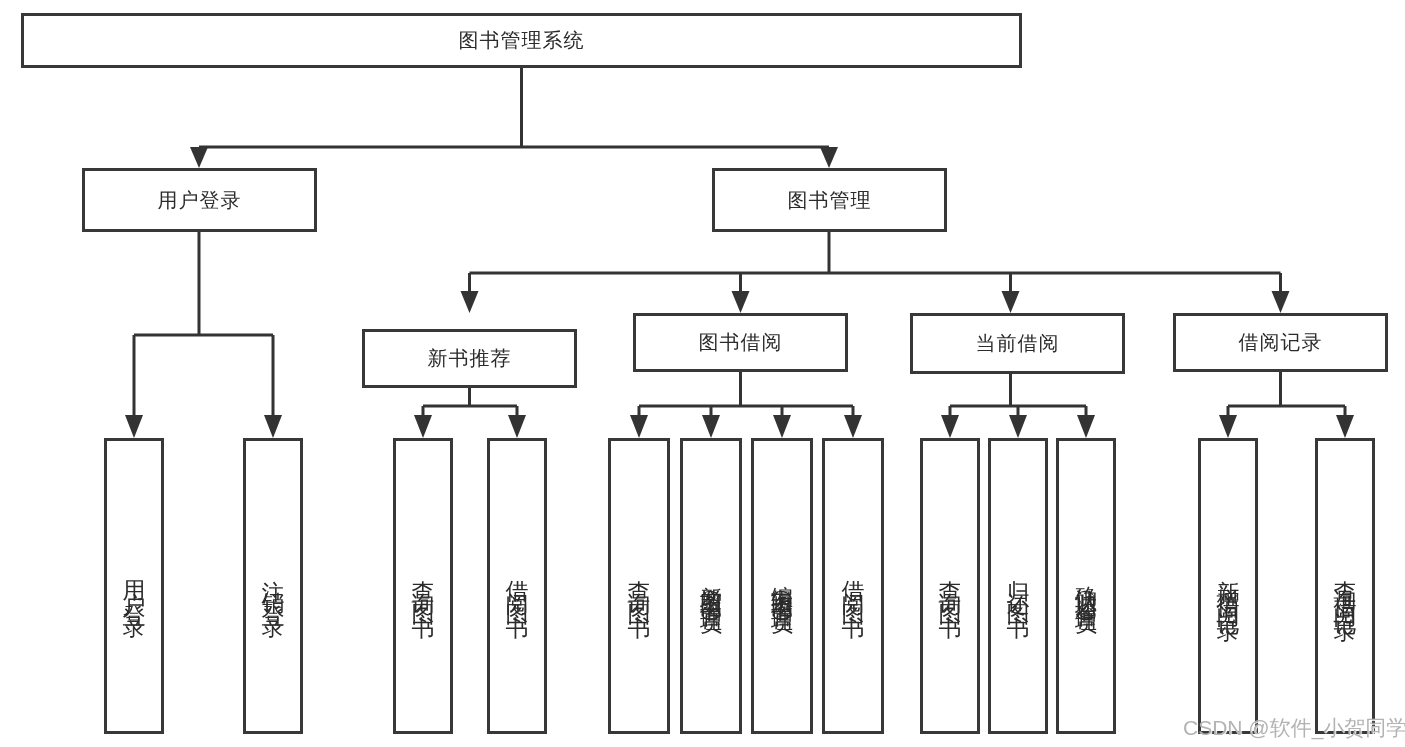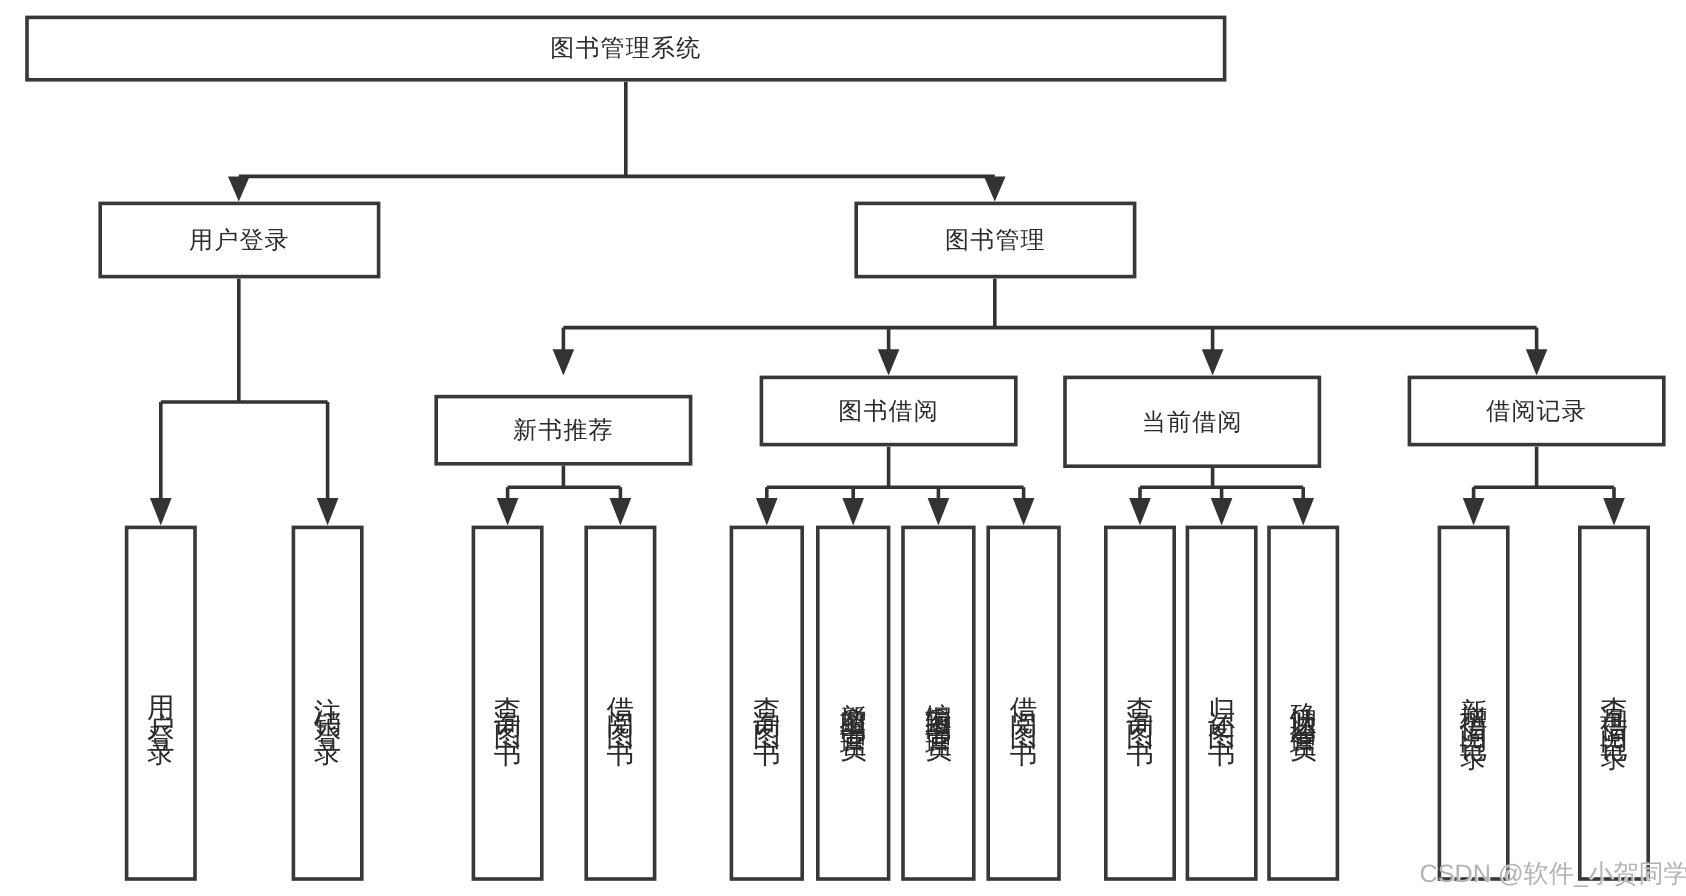--- a/index.html
+++ b/index.html
@@ -92,21 +92,21 @@
     </g>
   </svg>
 
   <div class="node h" style="left:21px; top:13px; width:1001px; height:55px;">图书管理系统</div>
 
   <div class="node h" style="left:82px; top:168px; width:235px; height:64px;">用户登录</div>
   <div class="node h" style="left:712px; top:168px; width:235px; height:64px;">图书管理</div>
 
   <div class="node h" style="left:362px; top:313px; width:215px; height:59px;margin-top:16px;">新书推荐</div>
   <div class="node h" style="left:633px; top:313px; width:215px; height:59px;">图书借阅</div>
-  <div class="node h" style="left:886px; top:313px; width:215px; height:77px;">当前借阅</div>
+  <div class="node h" style="left:910px; top:313px; width:215px; height:61px;">当前借阅</div>
   <div class="node h" style="left:1173px; top:313px; width:215px; height:59px;">借阅记录</div>
 
   <div class="node v" style="left:104px; top:438px; width:60px; height:296px;">用户登录</div>
   <div class="node v" style="left:243px; top:438px; width:60px; height:296px;">注销登录</div>
 
   <div class="node v" style="left:393px; top:438px; width:60px; height:296px;">查询图书</div>
   <div class="node v" style="left:487px; top:438px; width:60px; height:296px;">借阅图书</div>
 
   <div class="node v" style="left:608px; top:438px; width:62px; height:296px;">查询图书</div>
   <div class="node v long" style="left:680px; top:438px; width:62px; height:296px;">新增图书（管理员）</div>

